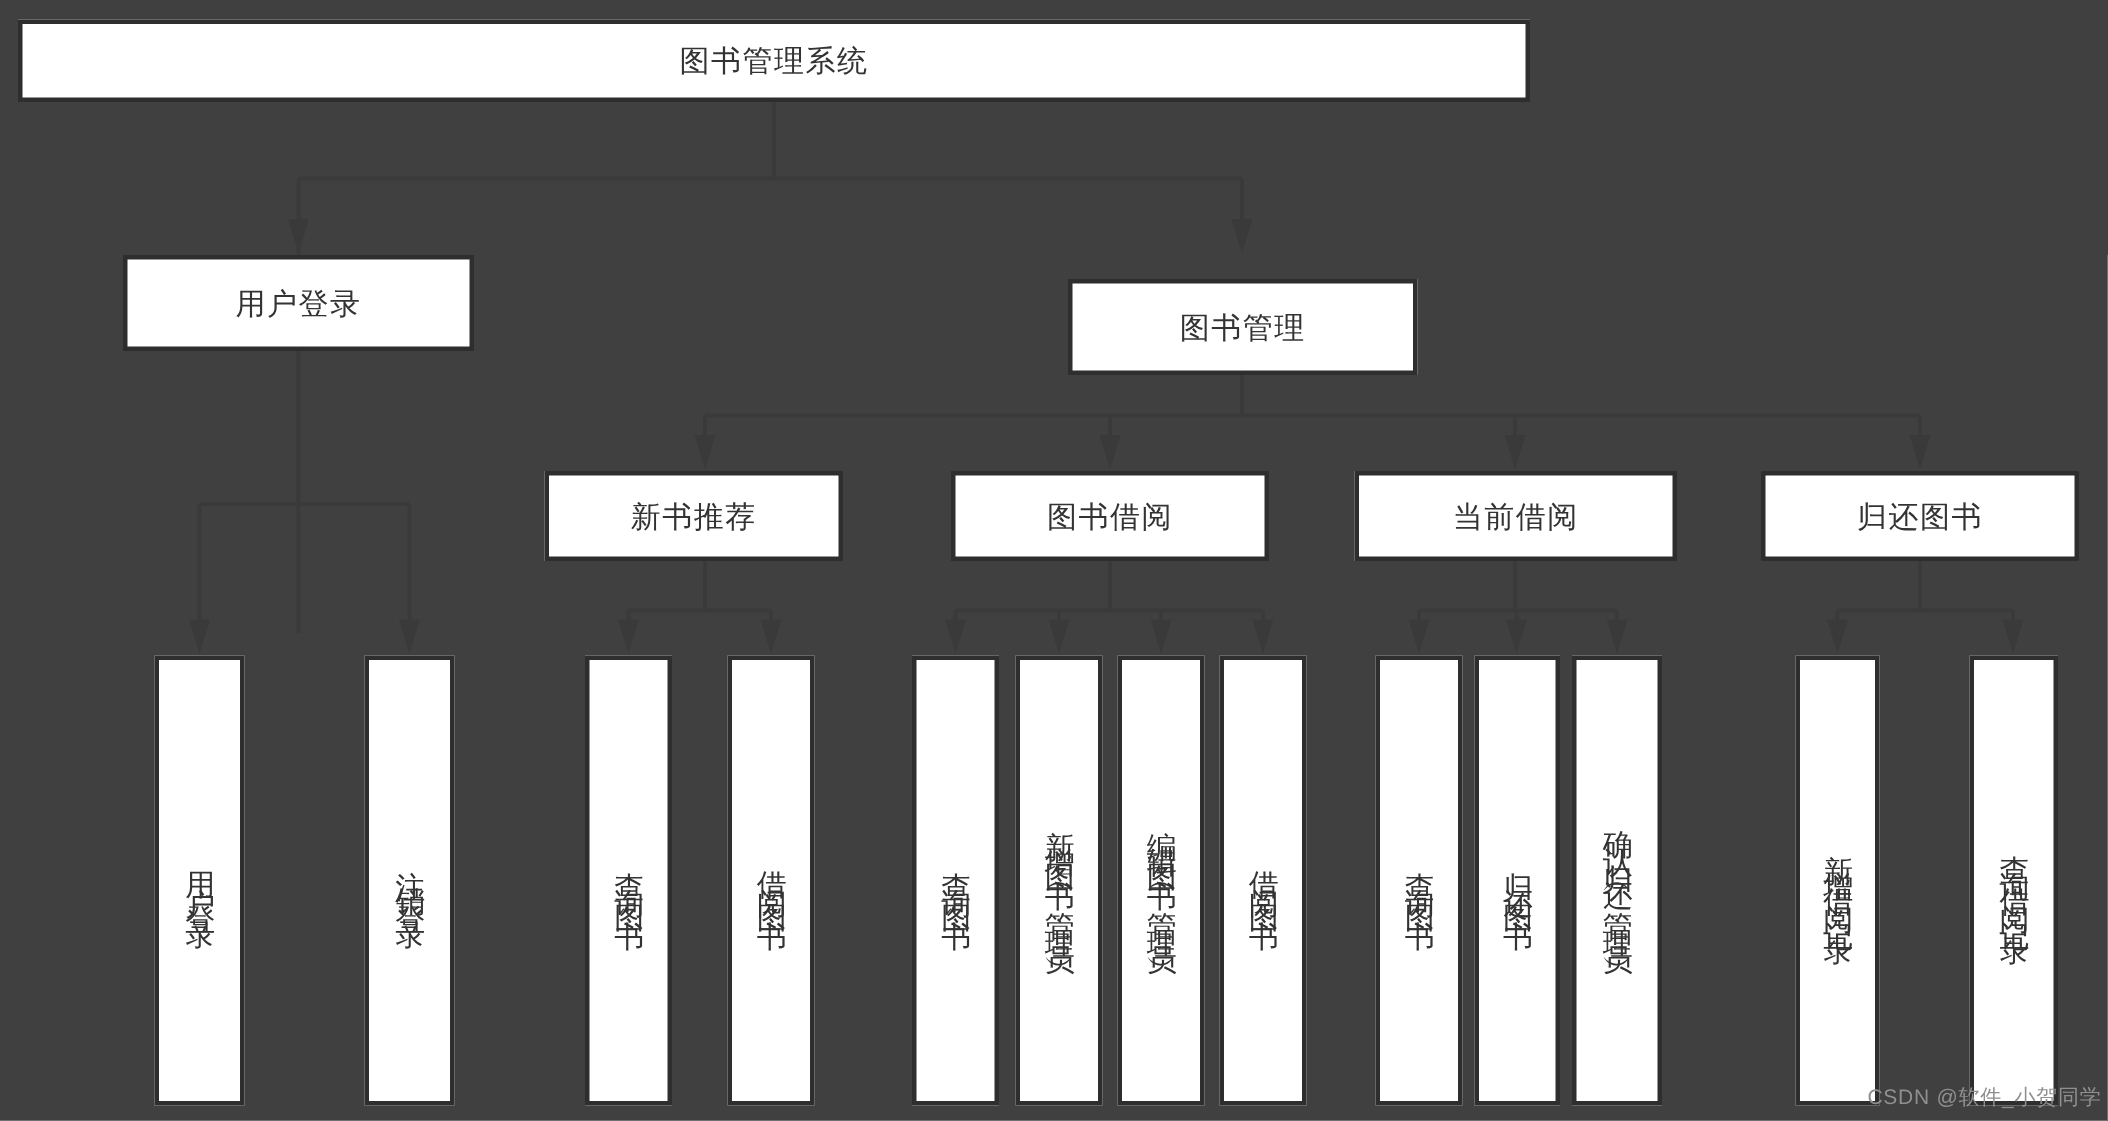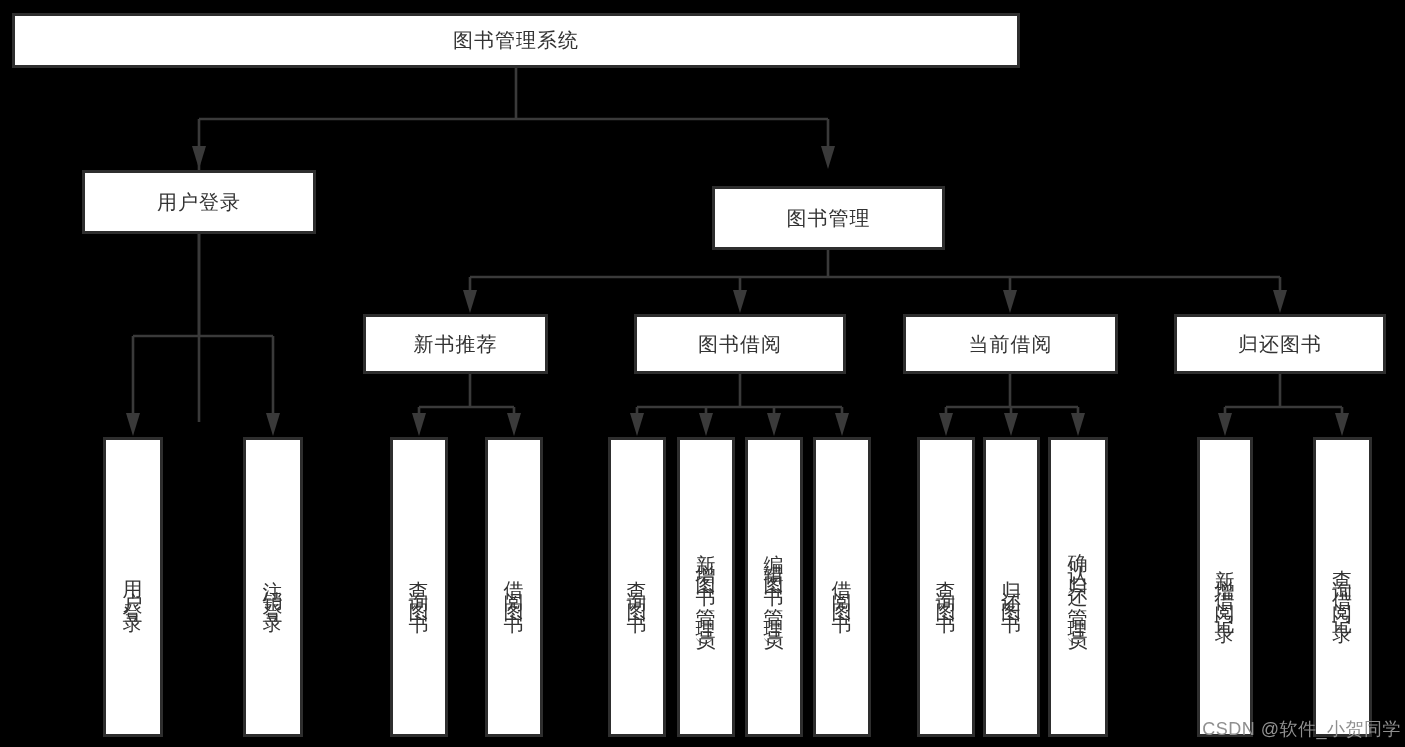--- a/index.html
+++ b/index.html
@@ -4,21 +4,21 @@
 <style>
   html, body { margin: 0; padding: 0; }
   body {
     font-family: "Liberation Sans", "DejaVu Sans", sans-serif;
     background: #ffffff;
   }
   #stage {
     position: relative;
     width: 1405px;
     height: 747px;
-    background: #000000;
+    background: #404040;
     overflow: hidden;
   }
   #connectors {
     position: absolute;
     left: 0; top: 0;
     width: 1405px; height: 747px;
     z-index: 0;
   }
   .box {
     position: absolute;
@@ -40,32 +40,32 @@
     writing-mode: vertical-rl;
     text-orientation: mixed;
     letter-spacing: 11px;
     line-height: 1;
     white-space: nowrap;
   }
   #watermark {
     position: absolute;
     right: 4px;
     bottom: 6px;
-    font-size: 18px;
+    font-size: 14px;
     color: #8f8f8f;
     letter-spacing: 0.5px;
     z-index: 2;
     white-space: nowrap;
   }
 
   
   #n-root   { left: 12px;  top: 13px;  width: 1008px; height: 55px; }
   #n-ul     { left: 82px;  top: 170px; width: 234px;  height: 64px; }
   #n-bm     { left: 712px; top: 170px; width: 233px;  height: 64px; margin-top: 16px; }
-  #n-nbr    { left: 363px; top: 314px; width: 185px;  height: 60px; }
+  #n-nbr    { left: 363px; top: 314px; width: 199px;  height: 60px; }
   #n-bb     { left: 634px; top: 314px; width: 212px;  height: 60px; }
   #n-cb     { left: 903px; top: 314px; width: 215px;  height: 60px; }
   #n-brr    { left: 1174px;top: 314px; width: 212px;  height: 60px; }
   .vbox     { top: 437px; height: 300px; }
   #l-ul-login  { left: 103px;  width: 60px; }
   #l-ul-logout { left: 243px;  width: 60px; }
   #l-nbr-query { left: 390px;  width: 58px; }
   #l-nbr-borrow{ left: 485px;  width: 58px; }
   #l-bb-query  { left: 608px;  width: 58px; }
   #l-bb-add    { left: 677px;  width: 58px; }

